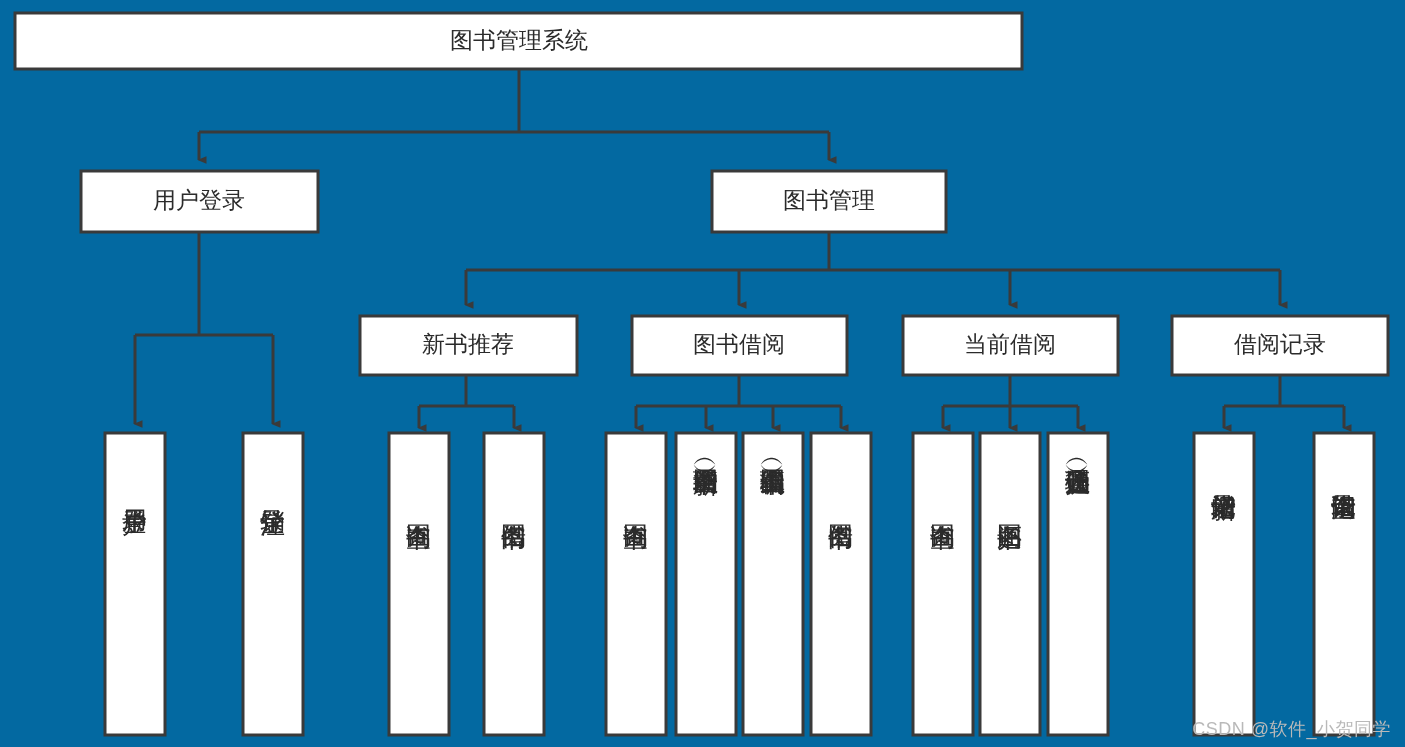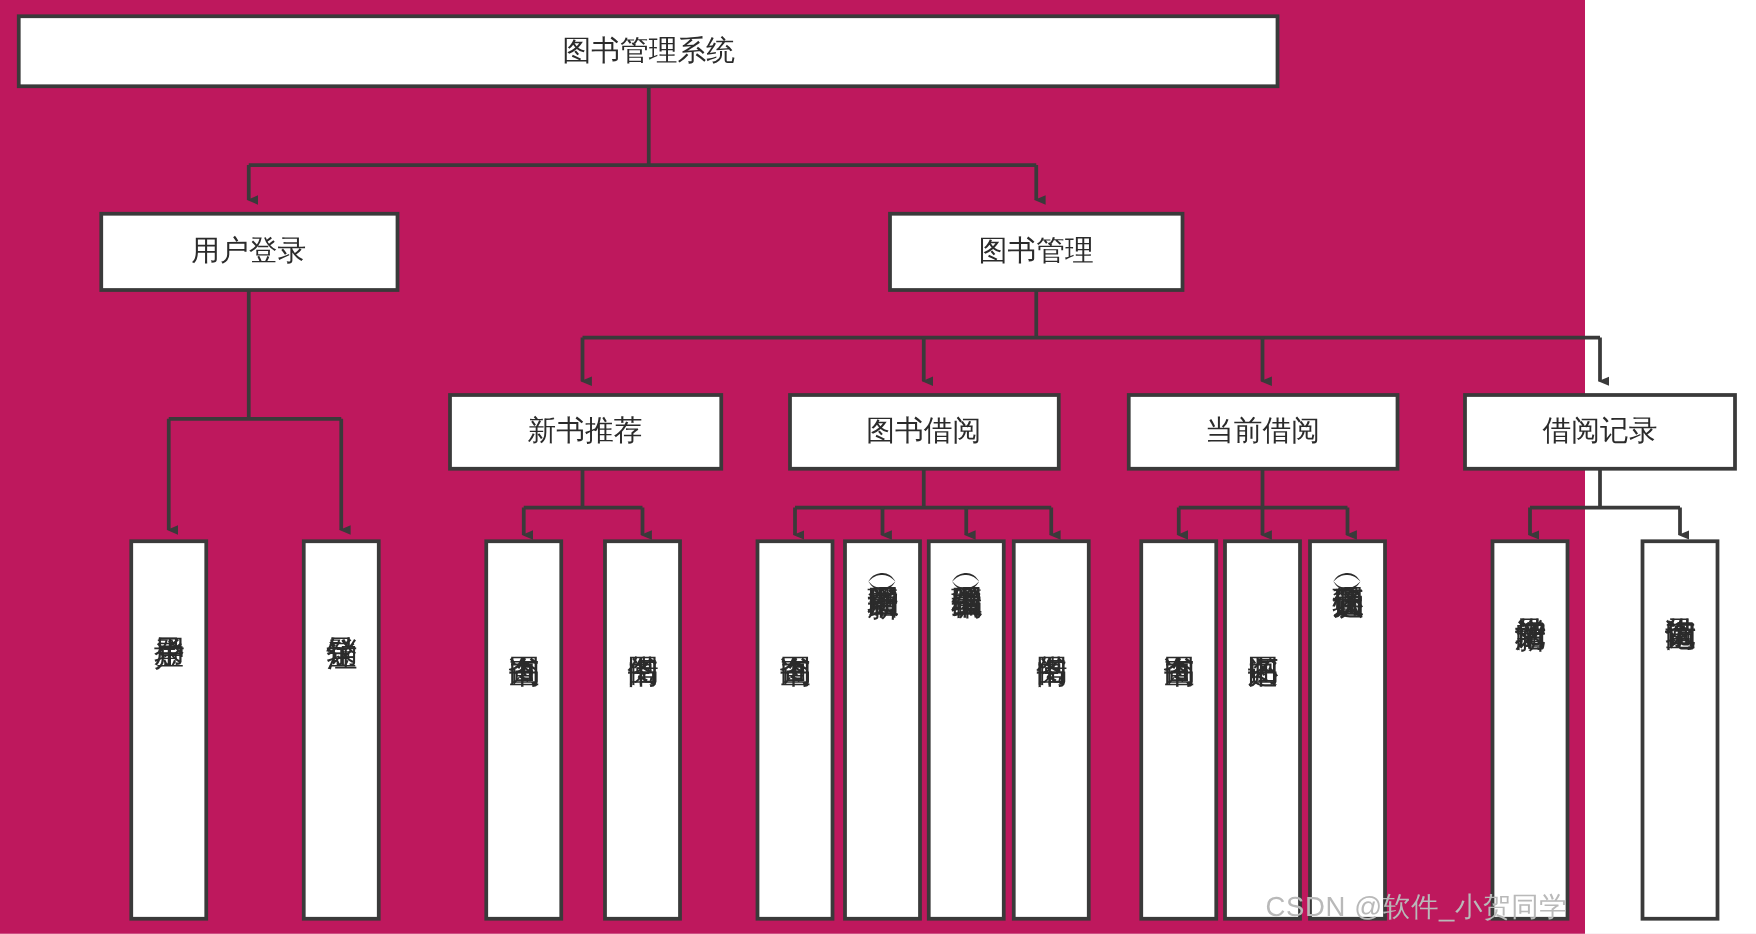--- a/index.html
+++ b/index.html
@@ -8,23 +8,23 @@
     background: #ffffff;
   }
   body {
     width: 1405px;
     height: 747px;
     font-family: "Liberation Sans", "DejaVu Sans", sans-serif;
     overflow: hidden;
   }
   #diagram-root {
     position: relative;
-    width: 1268px;
+    width: 1405px;
     height: 747px;
-    background: #be185d;
+    background: #0369a1;
   }
   svg.diagram {
     position: absolute;
     top: 0;
     left: 0;
     width: 1405px;
     height: 747px;
   }
   .node-rect {
     fill: #ffffff;
@@ -48,21 +48,21 @@
     fill: #2b2b2b;
     font-family: "Liberation Sans", "DejaVu Sans", sans-serif;
     font-size: 25px;
     text-anchor: middle;
   }
   .watermark {
     position: absolute;
     right: 14px;
     bottom: 6px;
     font-family: "Liberation Sans", "DejaVu Sans", sans-serif;
-    font-size: 22px;
+    font-size: 18px;
     color: #b9b9b9;
     white-space: nowrap;
     letter-spacing: 0.5px;
   }
 </style>
 </head>
 <body>
 
 <div id="diagram-root">
 

